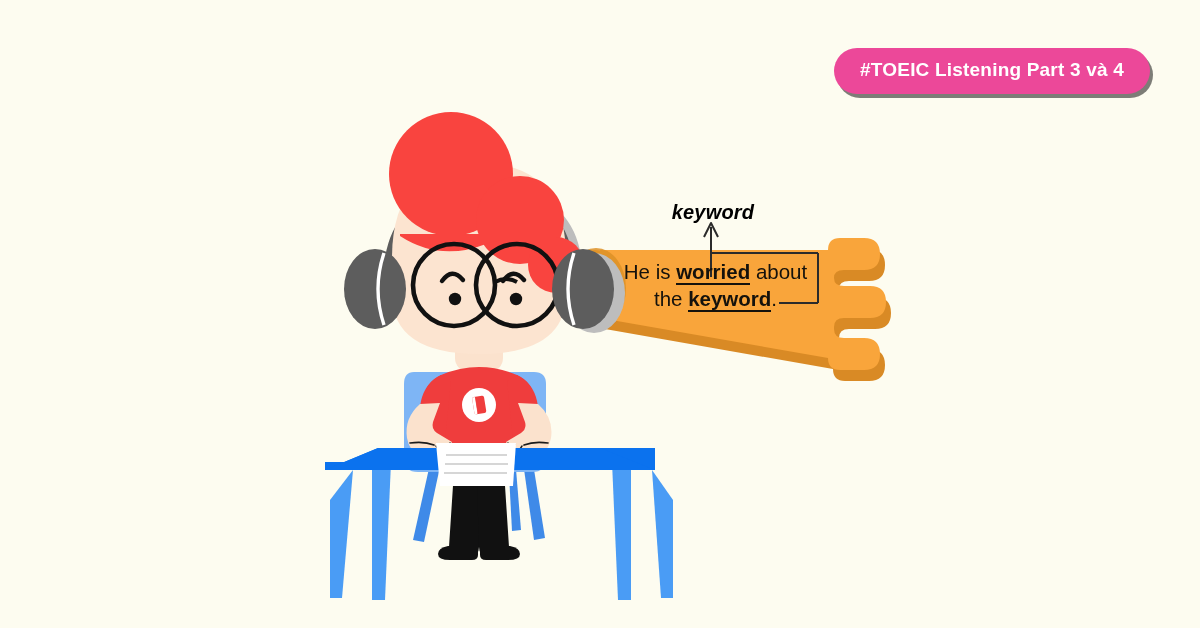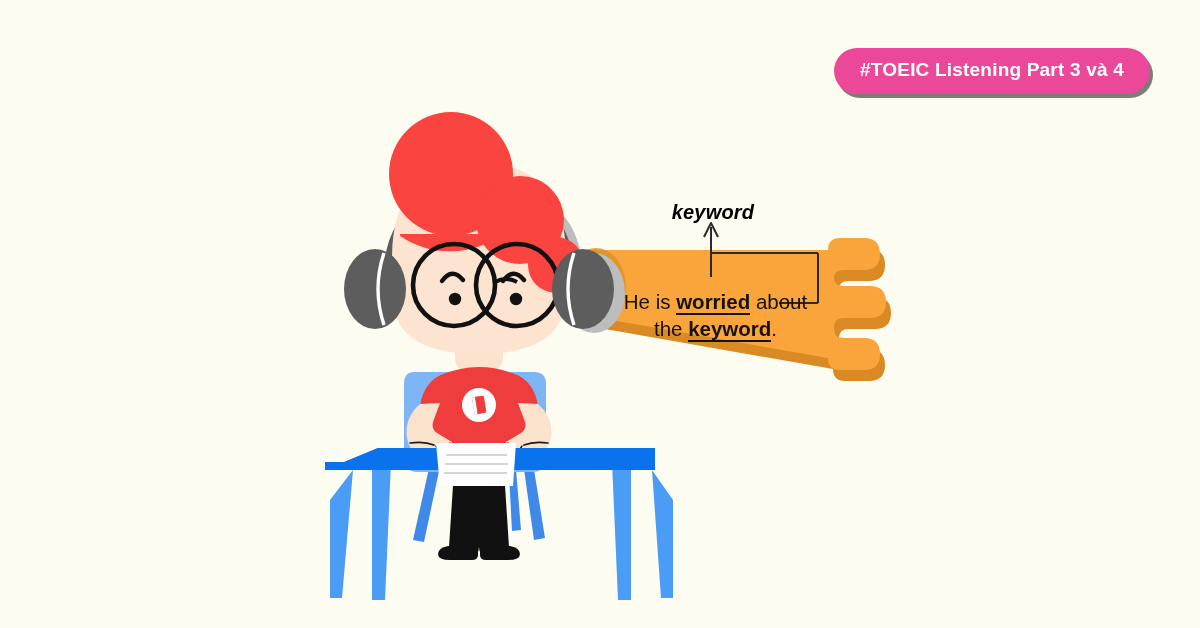--- a/index.html
+++ b/index.html
@@ -74,21 +74,20 @@
   #bubble-text {
     position: absolute;
     left: 608px;
     top: 258px;
     width: 215px;
     text-align: center;
     font-size: 20.5px;
     line-height: 27px;
     color: #15120c;
     font-weight: 500;
-    margin-top: 30px;
   }
   #bubble-text b {
     font-weight: 800;
     border-bottom: 2px solid #15120c;
   }
   #keyword-label {
     position: absolute;
     left: 653px;
     top: 201px;
     width: 120px;

